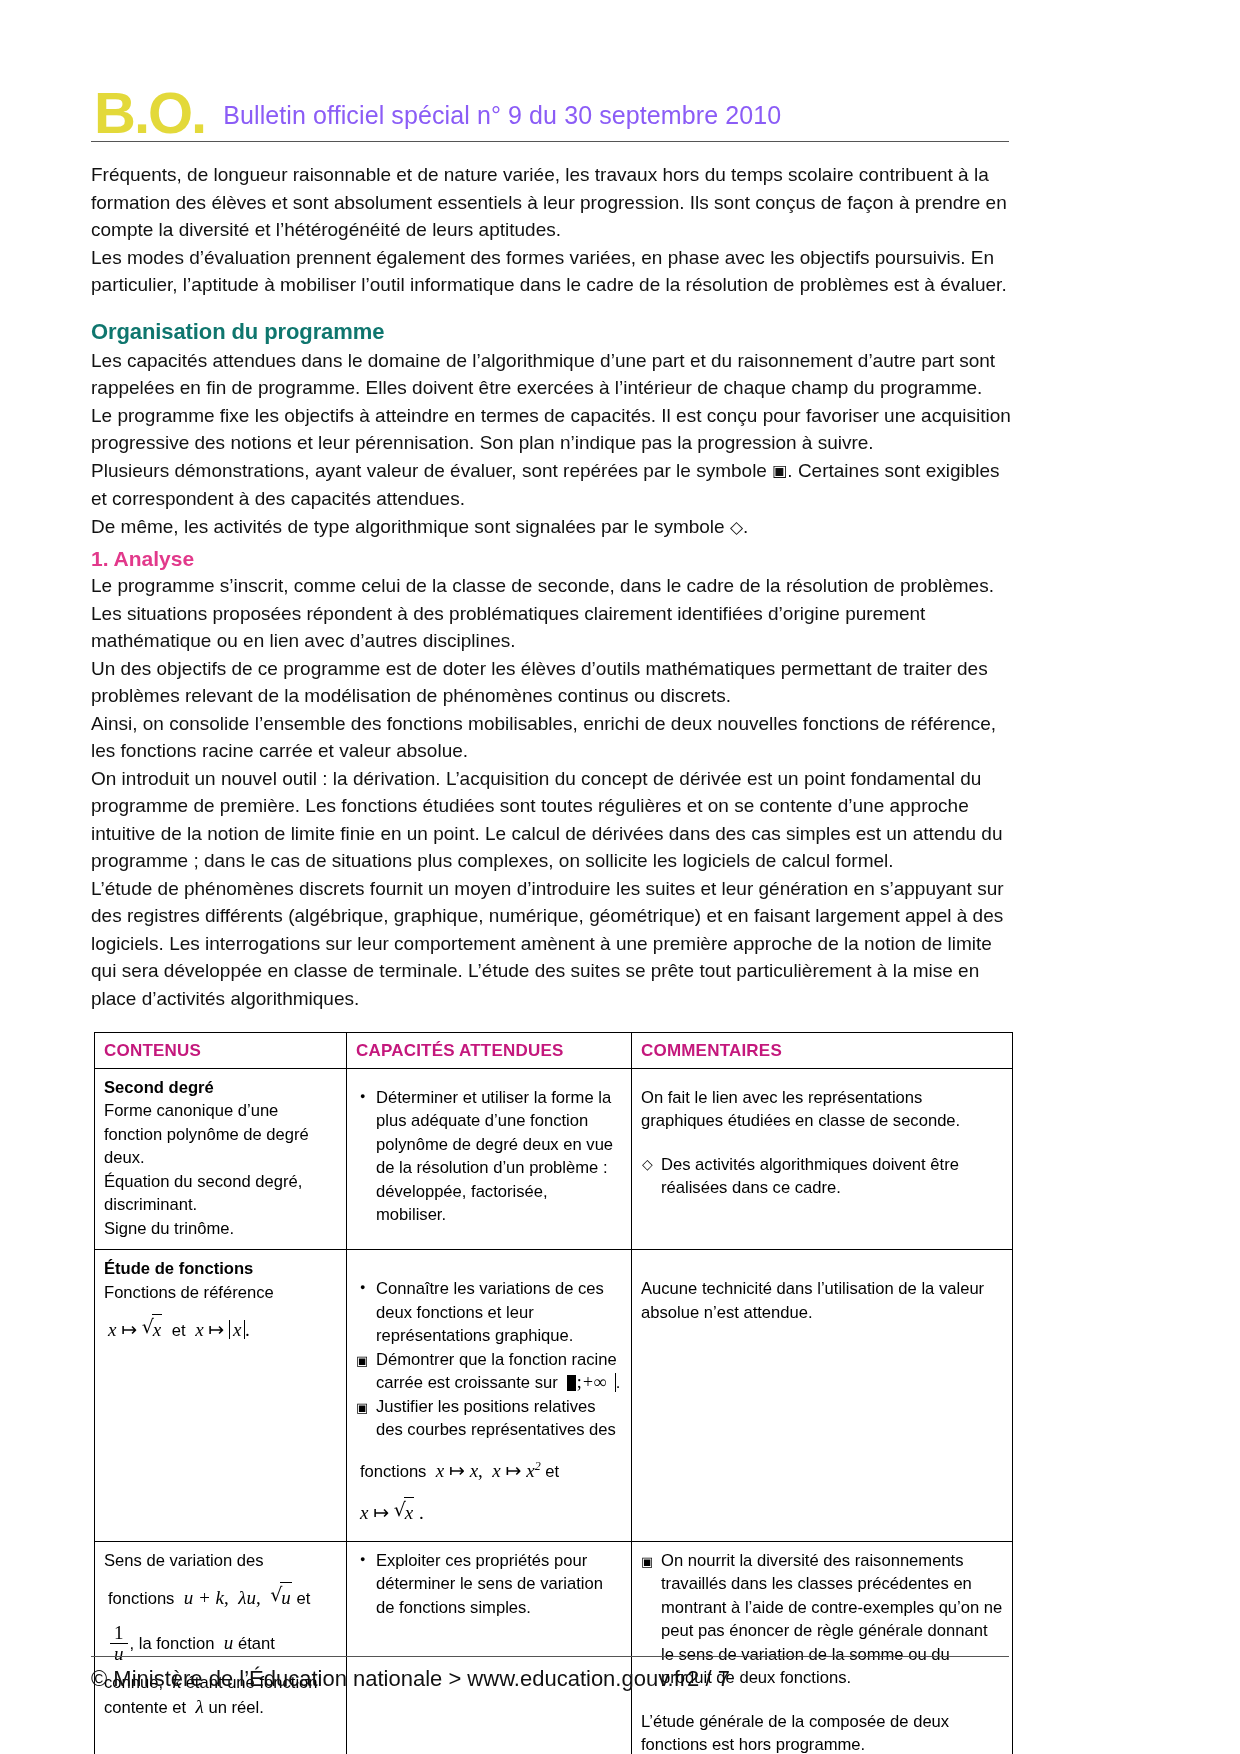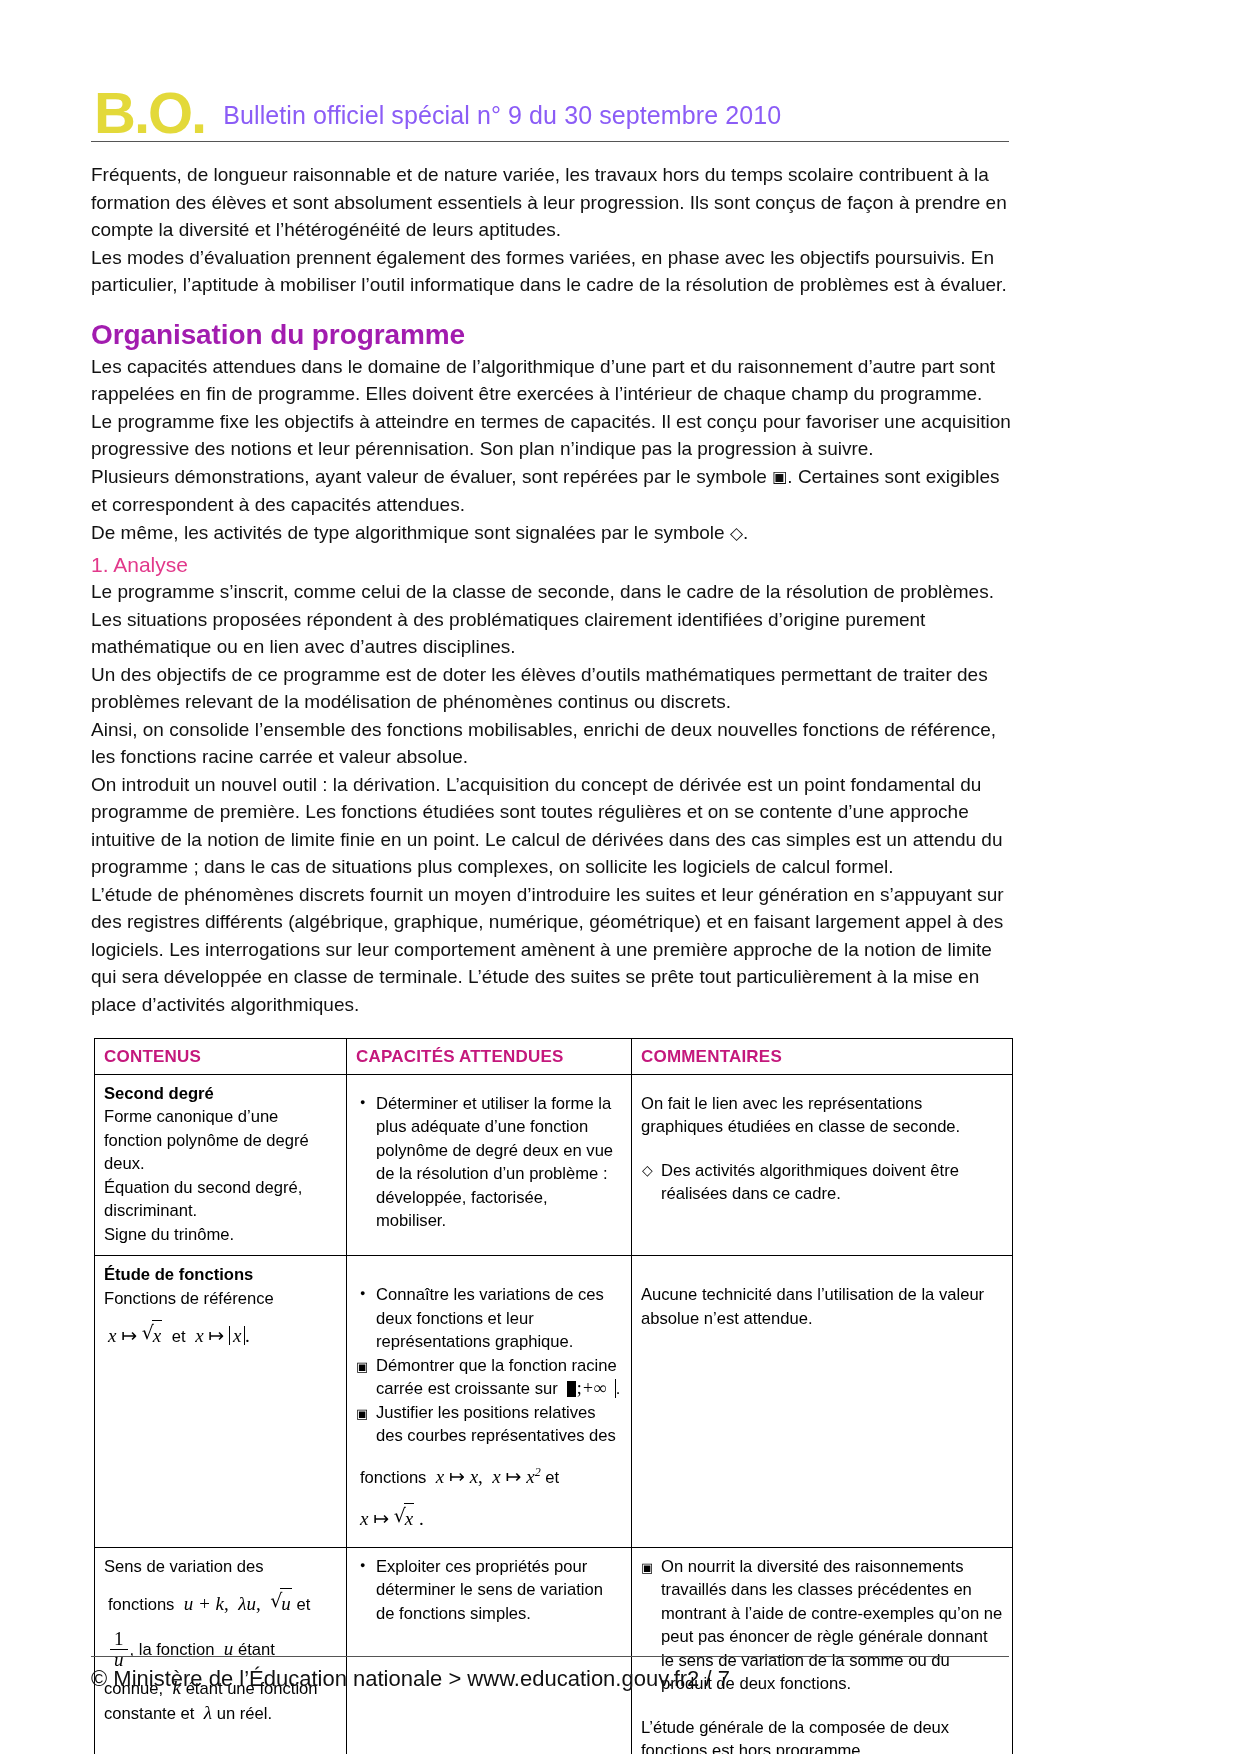--- a/index.html
+++ b/index.html
@@ -65,29 +65,29 @@
   }
   p.para {
     margin: 0;
     font-size: 19px;
     line-height: 27.5px;
     color: #111;
     text-align: left;
   }
   h2.section-title {
     margin: 20px 0 2px 0;
-    font-size: 28px;
+    font-size: 22px;
     font-weight: bold;
-    color: #a21caf;
+    color: #0f766e;
     letter-spacing: -0.1px;
   }
   h3.sub-title {
     margin: 6px 0 1px 0;
     font-size: 21px;
-    font-weight: normal;
+    font-weight: bold;
     color: #e2398b;
   }
   .sym {
     font-family: "DejaVu Sans", sans-serif;
     font-size: 16px;
     position: relative;
     top: -1px;
   }
   .sym-diamond {
     font-family: "DejaVu Sans", sans-serif;
@@ -370,21 +370,21 @@
               <span class="math">&nbsp;u + k<span style="font-style:normal;">,</span>&nbsp; λu<span style="font-style:normal;">,</span>&nbsp; <span class="sqrt"><span>u</span></span></span>
               <span style="font-size:16.6px;">et</span>
             </div>
             <div class="mathline">
               <span class="math"><span class="frac"><span class="num">1</span><span class="den">u</span></span></span><span style="font-size:16.6px;">, la fonction</span>
               <span class="math">&nbsp;u&nbsp;</span><span style="font-size:16.6px;">étant</span>
             </div>
             <div style="margin-top:6px;">
               <span>connue,</span>
               <span class="math">&nbsp;k&nbsp;</span><span>étant une fonction</span><br>
-              <span>constante et</span>
+              <span>contente et</span>
               <span class="math">&nbsp;λ&nbsp;</span><span>un réel.</span>
             </div>
           </td>
           <td>
             <div class="bullet-item">Exploiter ces propriétés pour déterminer le sens de variation de fonctions simples.</div>
           </td>
           <td>
             <div class="demo-item">
               <span class="demo-glyph">▣</span><span>On nourrit la diversité des raisonnements travaillés dans les classes précédentes en montrant à l’aide de contre-exemples qu’on ne peut pas énoncer de règle générale donnant le sens de variation de la somme ou du produit de deux fonctions.</span>
             </div>

